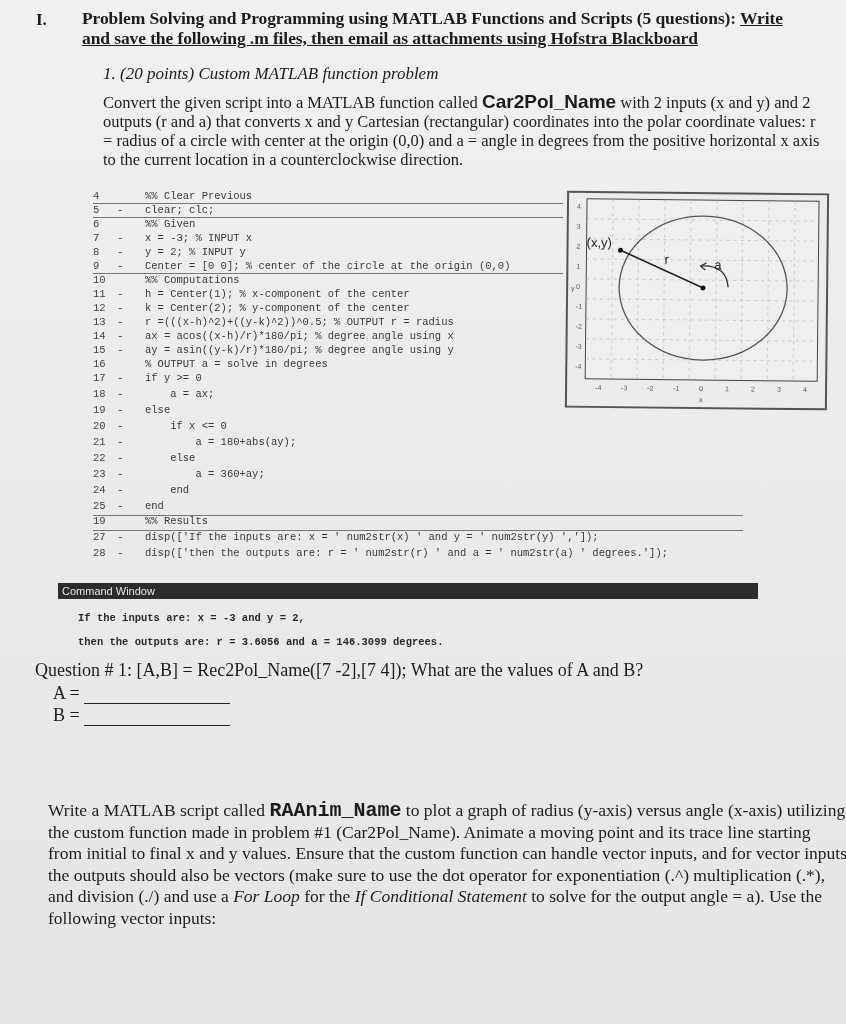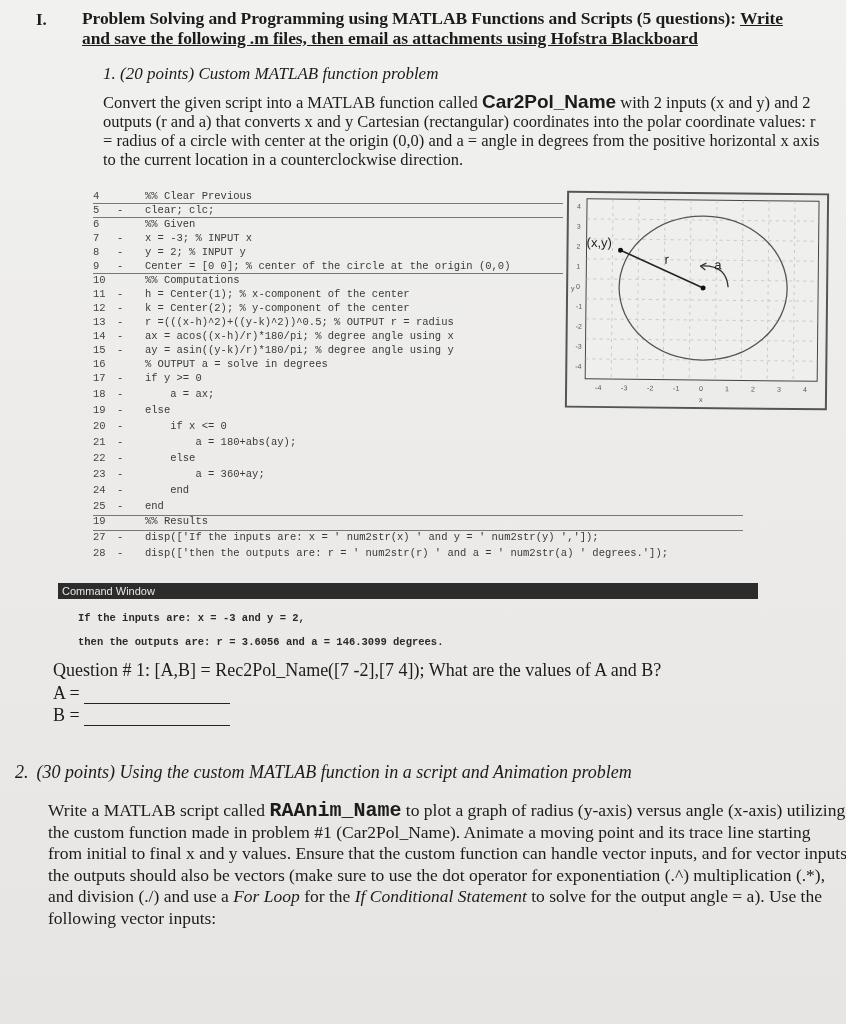--- a/index.html
+++ b/index.html
@@ -18,21 +18,21 @@
   .editor .ln{position:absolute;left:0;width:36px;color:#444;}
   .editor .code{position:absolute;left:52px;}
   .cell-line{position:absolute;height:1px;background:#777;}
   
   .figure{position:absolute;left:566px;top:192px;width:258px;height:213px;border:2px solid #555;background:#ececea;transform:rotate(0.6deg);}
   .figure svg{position:absolute;left:0;top:0;}
   
   .cmd-bar{position:absolute;left:58px;top:583px;width:700px;height:16px;background:#2c2c2c;color:#e6e6e6;font-family:"Liberation Sans",sans-serif;font-size:11px;line-height:16px;padding-left:4px;box-sizing:border-box;}
   .cmd-out{position:absolute;left:78px;top:606px;font-family:"Liberation Mono",monospace;font-size:10.5px;line-height:24px;color:#2a2a2a;white-space:pre;font-weight:bold;}
   
-  .q1-question{position:absolute;left:53px;top:660px;font-size:18px;}
+  .q1-question{position:absolute;left:35px;top:660px;font-size:18px;}
   .ans{position:absolute;left:53px;font-size:18px;}
   .blank{display:inline-block;width:146px;border-bottom:1.5px solid #222;height:16px;vertical-align:bottom;margin-left:4px;}
   
   .q2-head{position:absolute;left:15px;top:762px;font-size:18px;font-style:italic;}
   .q2-head .n{margin-right:8px;}
   .q2-body{position:absolute;left:48px;top:800px;width:800px;font-size:17.5px;line-height:21.5px;}
   .q2-body .fn{font-family:Liberation Mono, monospace;font-size:20px;font-weight:bold;}
   .q2-body .it{font-style:italic;}
 </style>
 </head>
@@ -143,18 +143,17 @@
   </div>
 
   <div class="cmd-bar">Command Window</div>
   <div class="cmd-out"><span>If the inputs are: x = -3 and y = 2,</span>
 <span>then the outputs are: r = 3.6056 and a = 146.3099 degrees.</span></div>
 
   <div class="q1-question">Question # 1: [A,B] = Rec2Pol_Name([7  -2],[7  4]);  What are the values of A and B?</div>
   <div class="ans" style="top:683px;"><span>A =</span><span class="blank"></span></div>
   <div class="ans" style="top:705px;"><span>B =</span><span class="blank"></span></div>
 
-  <div class="q2-head"><span class="n">2.</span><span>(30 points) Using the custom MATLAB function in a script and Animation problem</span></div>
 
   <div class="q2-body">
     <span>Write a MATLAB script called </span><span class="fn">RAAnim_Name</span><span> to plot a graph of radius (y-axis) versus angle (x-axis) utilizing the custom function made in problem #1 (Car2Pol_Name). Animate a moving point and its trace line starting from initial to final x and y values. Ensure that the custom function can handle vector inputs, and for vector inputs the outputs should also be vectors (make sure to use the dot operator for exponentiation (.^) multiplication (.*), and division (./) and use a </span><span class="it">For Loop</span><span> for the </span><span class="it">If Conditional Statement</span><span> to solve for the output angle = a).  Use the following vector inputs:</span>
   </div>
 </div>
 
 </body></html>

